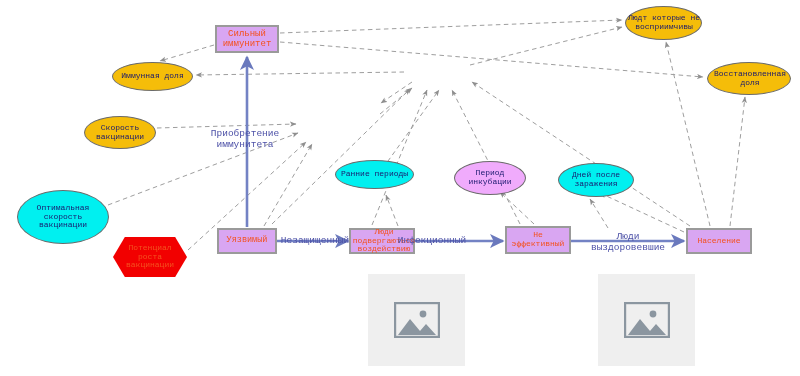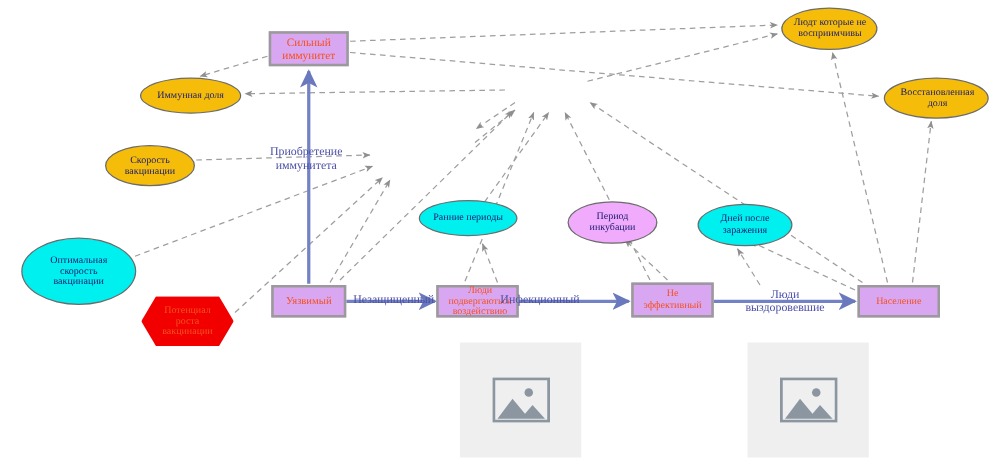--- a/index.html
+++ b/index.html
@@ -5,21 +5,21 @@
   html, body {
     margin: 0;
     padding: 0;
     background: #ffffff;
   }
   #canvas {
     position: relative;
     width: 800px;
     height: 376px;
     background: #ffffff;
-    font-family: Liberation Serif, serif;
+    font-family: Liberation Mono, monospace;
     overflow: hidden;
   }
   #edges {
     position: absolute;
     left: 0;
     top: 0;
     width: 800px;
     height: 376px;
   }
   .node {
@@ -186,21 +186,21 @@
   </div>
 
   <div class="node node-box" style="left:505px; top:226px; width:66px; height:28px; background:#D9A6F2; color:#F4511E; font-size:8px;">
     <span class="node-label">Не<br>эффективный</span>
   </div>
 
   <div class="node node-box" style="left:686px; top:228px; width:66px; height:26px; background:#D9A6F2; color:#F4511E; font-size:8px;">
     <span class="node-label">Население</span>
   </div>
 
-  <div class="edge-label" style="left:207px; top:117px; width:76px;">
+  <div class="edge-label" style="left:207px; top:128px; width:76px;">
     <span>Приобретение<br>иммунитета</span>
   </div>
 
   <div class="edge-label" style="left:279px; top:235px; width:72px;">
     <span>Незащищенный</span>
   </div>
 
   <div class="edge-label" style="left:396px; top:235px; width:72px;">
     <span>Инфекционный</span>
   </div>

